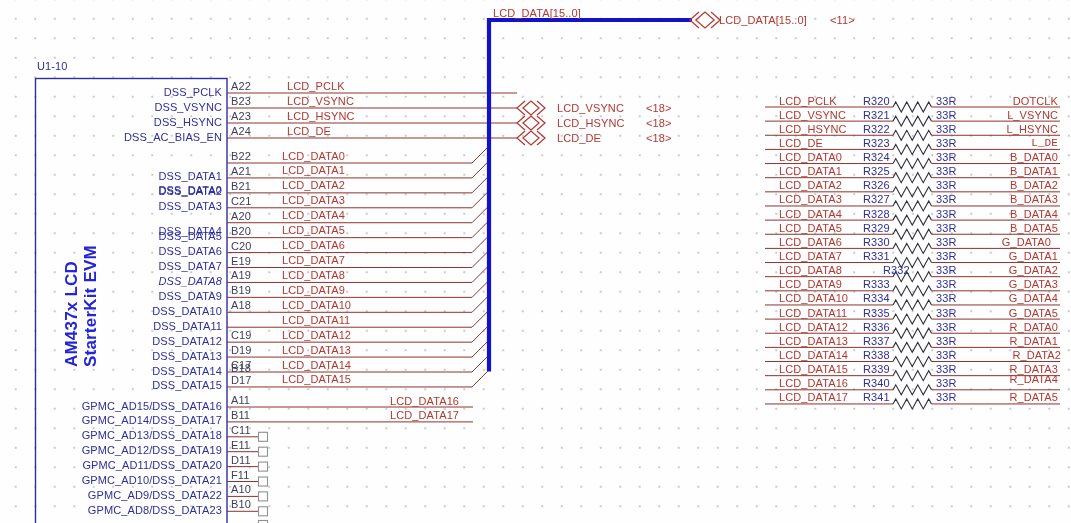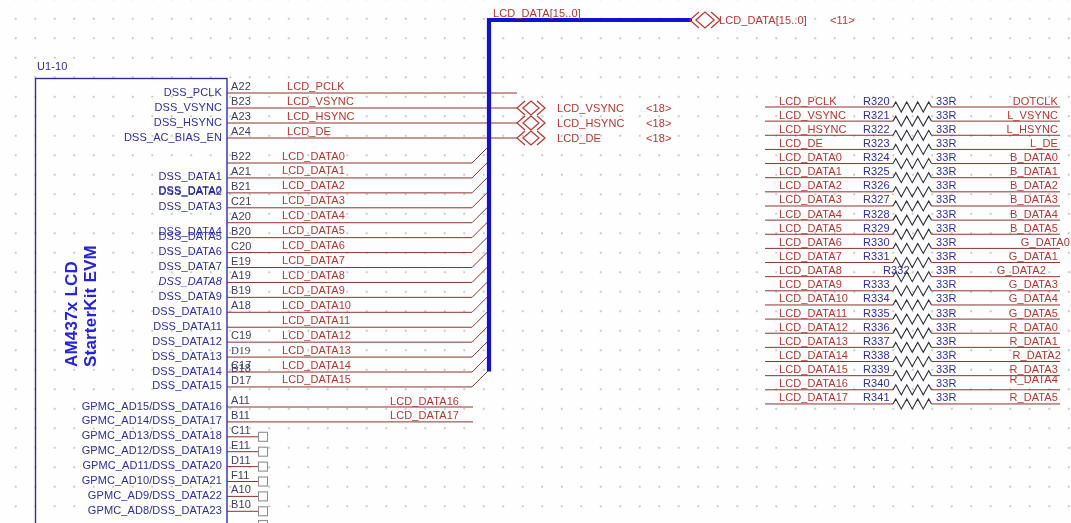--- a/index.html
+++ b/index.html
@@ -221,21 +221,21 @@
     <div class="t red" style="left:282px;top:284.87px;">LCD_DATA9</div>
     <div class="t pinnum" style="left:231px;top:300.3px;">A18</div>
     <div class="t navy" style="right:849px;top:305.8px;">DSS_DATA10</div>
     <div class="t red" style="left:282px;top:299.8px;">LCD_DATA10</div>
     <div class="t pinnum" style="left:231px;top:315.23px;margin-top:48px;">B18</div>
     <div class="t navy" style="right:849px;top:320.73px;">DSS_DATA11</div>
     <div class="t red" style="left:282px;top:314.73px;">LCD_DATA11</div>
     <div class="t pinnum" style="left:231px;top:330.15999999999997px;">C19</div>
     <div class="t navy" style="right:849px;top:335.65999999999997px;">DSS_DATA12</div>
     <div class="t red" style="left:282px;top:329.65999999999997px;">LCD_DATA12</div>
-    <div class="t pinnum" style="left:231px;top:345.09000000000003px;font-family:Liberation Serif, serif;">D19</div>
+    <div class="t pinnum" style="left:231px;top:345.09000000000003px;">D19</div>
     <div class="t navy" style="right:849px;top:350.59000000000003px;">DSS_DATA13</div>
     <div class="t red" style="left:282px;top:344.59000000000003px;">LCD_DATA13</div>
     <div class="t pinnum" style="left:231px;top:360.02px;">C17</div>
     <div class="t navy" style="right:849px;top:365.52px;">DSS_DATA14</div>
     <div class="t red" style="left:282px;top:359.52px;">LCD_DATA14</div>
     <div class="t pinnum" style="left:231px;top:374.95px;">D17</div>
     <div class="t navy" style="right:849px;top:380.45px;">DSS_DATA15</div>
     <div class="t red" style="left:282px;top:374.45px;">LCD_DATA15</div>
     <div class="t pinnum" style="left:231px;top:395px;">A11</div>
     <div class="t navy" style="right:849px;top:400.5px;">GPMC_AD15/DSS_DATA16</div>
@@ -263,21 +263,21 @@
     <div class="t navy" style="left:863px;top:109.64px;">R321</div>
     <div class="t navy" style="left:936px;top:109.64px;">33R</div>
     <div class="t red rightal" style="right:13px;top:109.64px;">L_VSYNC</div>
     <div class="t red" style="left:779px;top:123.78px;">LCD_HSYNC</div>
     <div class="t navy" style="left:863px;top:123.78px;">R322</div>
     <div class="t navy" style="left:936px;top:123.78px;">33R</div>
     <div class="t red rightal" style="right:13px;top:123.78px;">L_HSYNC</div>
     <div class="t red" style="left:779px;top:137.92000000000002px;">LCD_DE</div>
     <div class="t navy" style="left:863px;top:137.92000000000002px;">R323</div>
     <div class="t navy" style="left:936px;top:137.92000000000002px;">33R</div>
-    <div class="t red rightal" style="right:13px;top:137.92000000000002px;">L_DE</div>
+    <div class="t red rightal" style="right:13px;top:137.92000000000002px;font-family:Liberation Mono, monospace;">L_DE</div>
     <div class="t red" style="left:779px;top:152.06px;">LCD_DATA0</div>
     <div class="t navy" style="left:863px;top:152.06px;">R324</div>
     <div class="t navy" style="left:936px;top:152.06px;">33R</div>
     <div class="t red rightal" style="right:13px;top:152.06px;">B_DATA0</div>
     <div class="t red" style="left:779px;top:166.2px;">LCD_DATA1</div>
     <div class="t navy" style="left:863px;top:166.2px;">R325</div>
     <div class="t navy" style="left:936px;top:166.2px;">33R</div>
     <div class="t red rightal" style="right:13px;top:166.2px;">B_DATA1</div>
     <div class="t red" style="left:779px;top:180.34px;">LCD_DATA2</div>
     <div class="t navy" style="left:863px;top:180.34px;">R326</div>
@@ -291,29 +291,29 @@
     <div class="t navy" style="left:863px;top:208.62px;">R328</div>
     <div class="t navy" style="left:936px;top:208.62px;">33R</div>
     <div class="t red rightal" style="right:13px;top:208.62px;">B_DATA4</div>
     <div class="t red" style="left:779px;top:222.76px;">LCD_DATA5</div>
     <div class="t navy" style="left:863px;top:222.76px;">R329</div>
     <div class="t navy" style="left:936px;top:222.76px;">33R</div>
     <div class="t red rightal" style="right:13px;top:222.76px;">B_DATA5</div>
     <div class="t red" style="left:779px;top:236.9px;">LCD_DATA6</div>
     <div class="t navy" style="left:863px;top:236.9px;">R330</div>
     <div class="t navy" style="left:936px;top:236.9px;">33R</div>
-    <div class="t red rightal" style="right:1px;top:236.9px;">G_DATA0</div>
+    <div class="t red rightal" style="right:20px;top:236.9px;">G_DATA0</div>
     <div class="t red" style="left:779px;top:251.04000000000002px;">LCD_DATA7</div>
     <div class="t navy" style="left:863px;top:251.04000000000002px;">R331</div>
     <div class="t navy" style="left:936px;top:251.04000000000002px;">33R</div>
     <div class="t red rightal" style="right:13px;top:251.04000000000002px;">G_DATA1</div>
     <div class="t red" style="left:779px;top:265.18px;">LCD_DATA8</div>
     <div class="t navy" style="left:863px;top:265.18px;padding-left:20px;">R332</div>
     <div class="t navy" style="left:936px;top:265.18px;">33R</div>
-    <div class="t red rightal" style="right:25px;top:265.18px;">G_DATA2</div>
+    <div class="t red rightal" style="right:13px;top:265.18px;">G_DATA2</div>
     <div class="t red" style="left:779px;top:279.32px;">LCD_DATA9</div>
     <div class="t navy" style="left:863px;top:279.32px;">R333</div>
     <div class="t navy" style="left:936px;top:279.32px;">33R</div>
     <div class="t red rightal" style="right:13px;top:279.32px;">G_DATA3</div>
     <div class="t red" style="left:779px;top:293.46000000000004px;">LCD_DATA10</div>
     <div class="t navy" style="left:863px;top:293.46000000000004px;">R334</div>
     <div class="t navy" style="left:936px;top:293.46000000000004px;">33R</div>
     <div class="t red rightal" style="right:13px;top:293.46000000000004px;">G_DATA4</div>
     <div class="t red" style="left:779px;top:307.6px;">LCD_DATA11</div>
     <div class="t navy" style="left:863px;top:307.6px;">R335</div>

